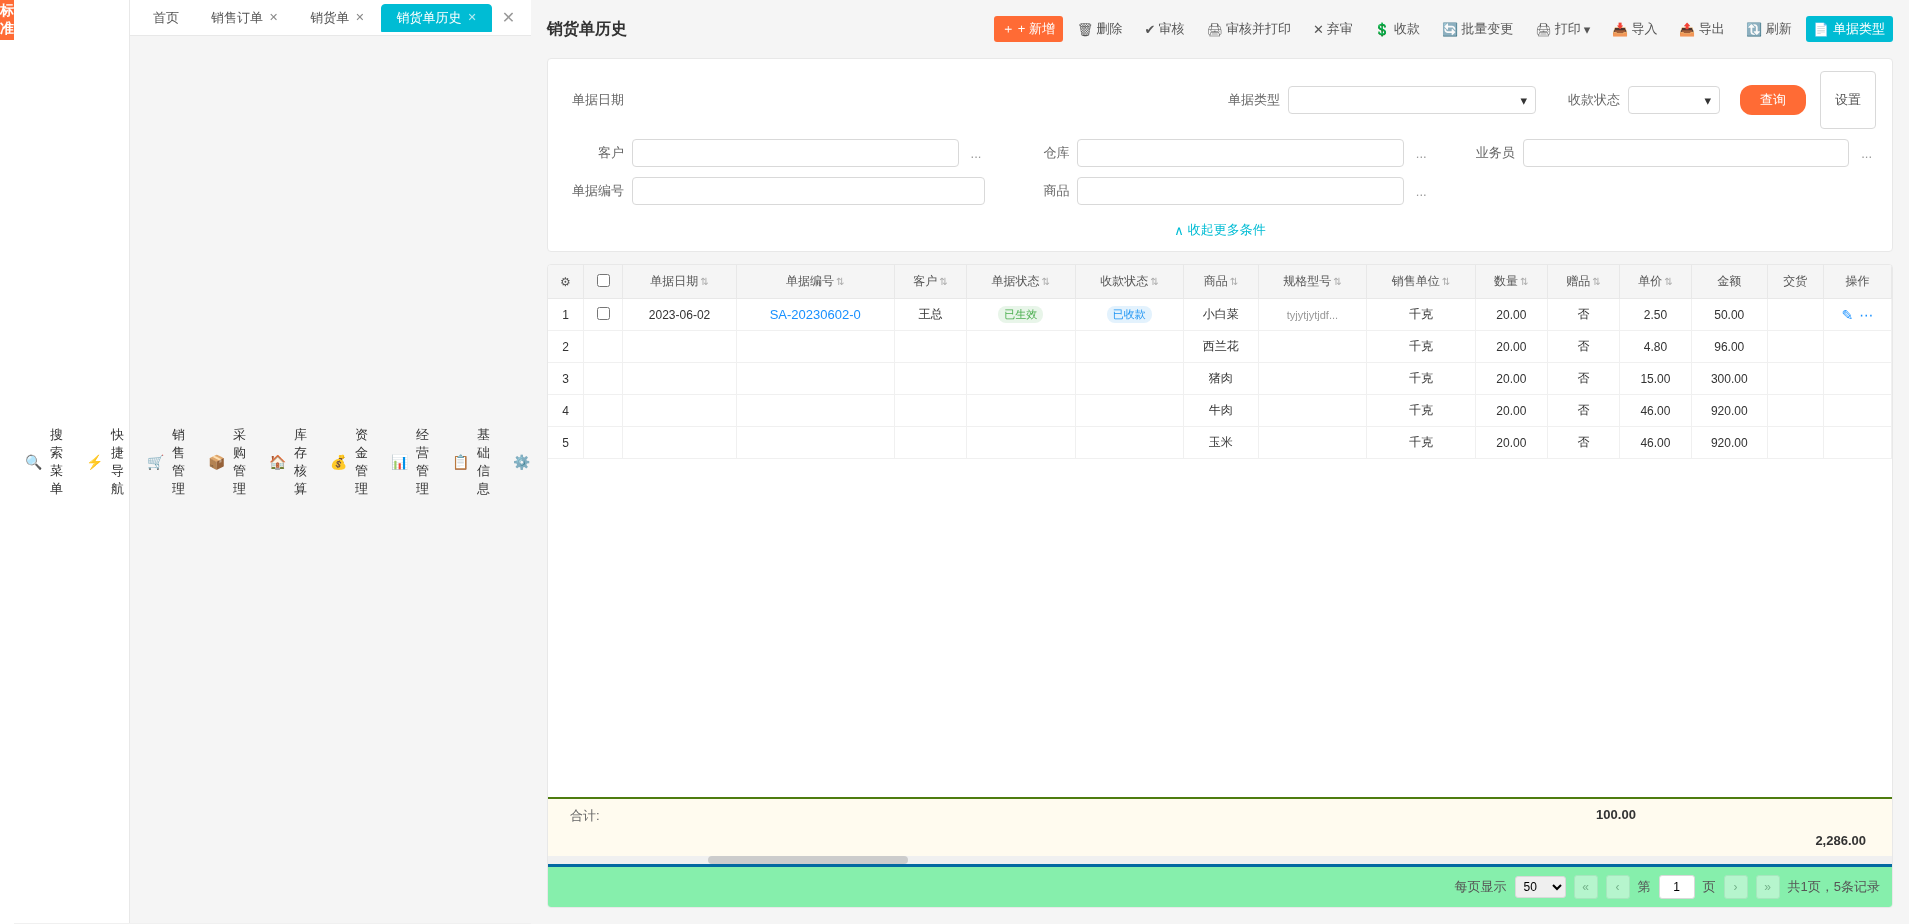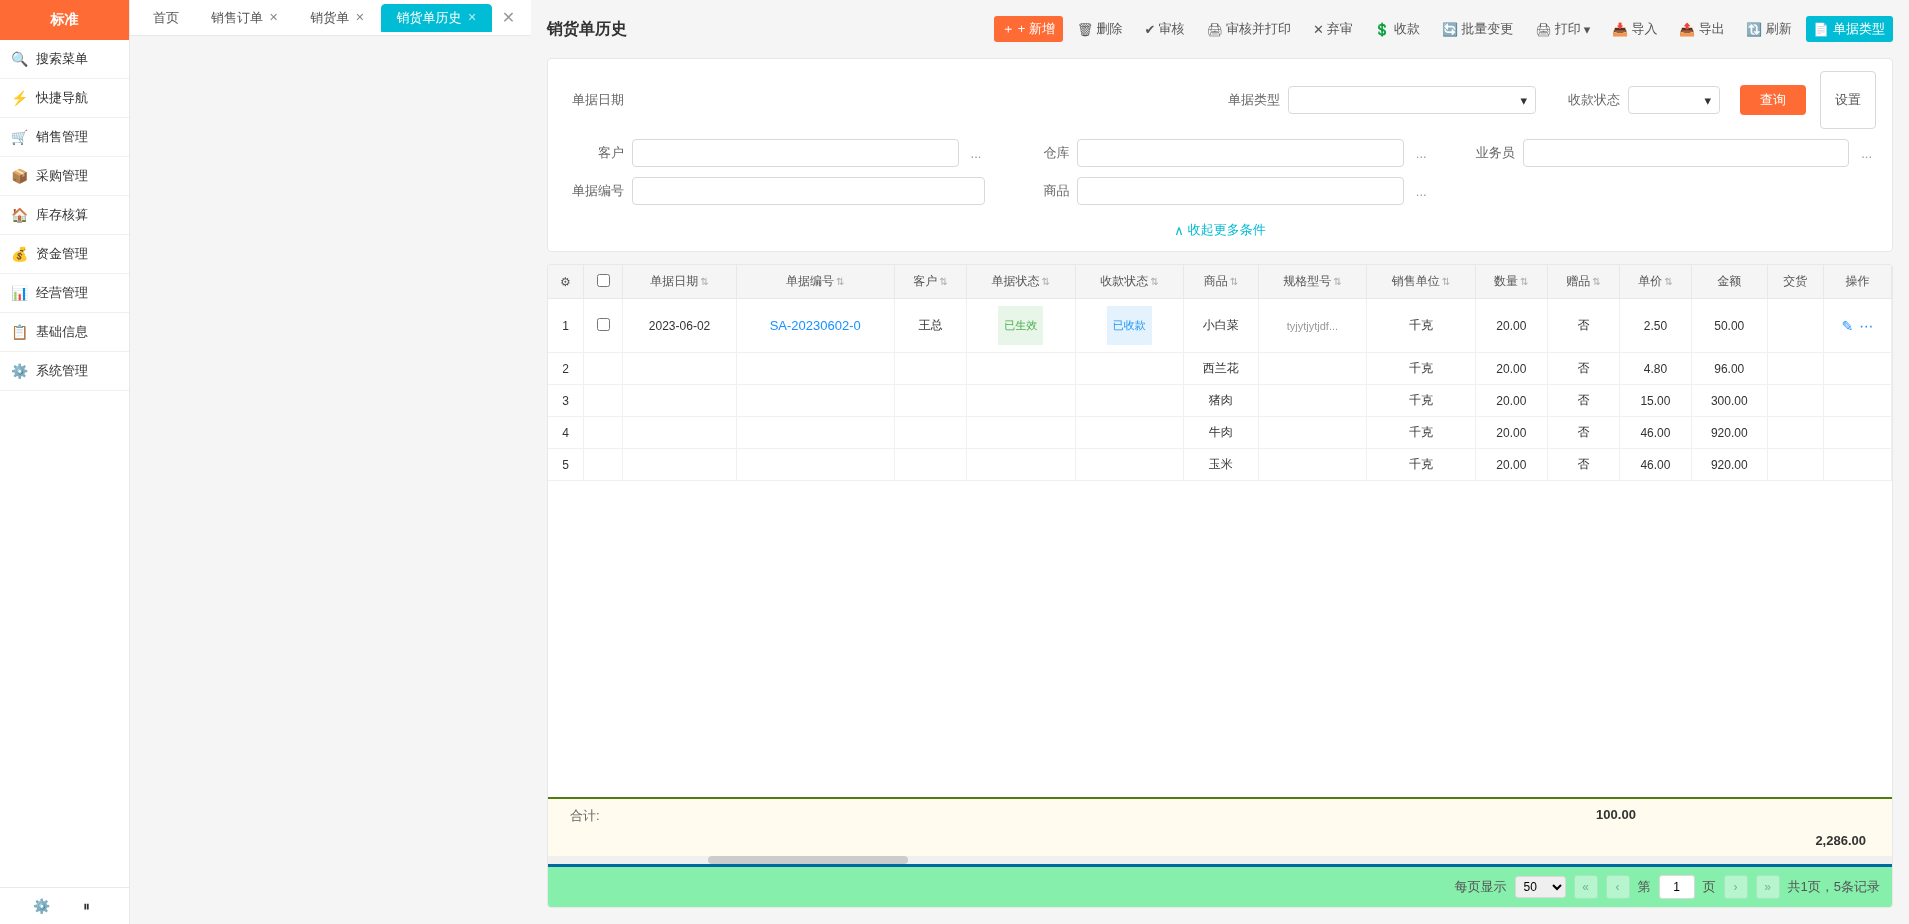--- a/index.html
+++ b/index.html
@@ -4,21 +4,21 @@
   <style>
     * { box-sizing: border-box; margin: 0; padding: 0; font-family: 'Microsoft YaHei', Arial, sans-serif; font-size: 13px; }
     body { display: flex; height: 924px; overflow: hidden; background: #f5f5f5; }
 
     
     .sidebar {
       width: 130px;
       background: #fff;
       border-right: 1px solid #e8e8e8;
       display: flex;
-      flex-direction: column;
+      flex-direction: row;
       flex-shrink: 0;
     }
     .sidebar-logo {
       height: 40px;
       background: #ff6b35;
       display: flex;
       align-items: center;
       justify-content: center;
       color: #fff;
       font-size: 14px;
@@ -187,21 +187,21 @@
       color: #00bcd4;
       cursor: pointer;
       font-size: 12px;
       padding: 6px 0 0 0;
     }
     .query-btn {
       background: #ff6b35;
       color: #fff;
       border: none;
       padding: 6px 20px;
-      border-radius: 4px;
+      border-radius: 12px;
       cursor: pointer;
       font-size: 13px;
     }
     .settings-btn {
       background: #fff;
       color: #555;
       border: 1px solid #d9d9d9;
       padding: 19px 14px;
       border-radius: 4px;
       cursor: pointer;
@@ -237,22 +237,22 @@
       border-bottom: 1px solid #f0f0f0;
       border-right: 1px solid #f0f0f0;
       padding: 7px 6px;
       text-align: center;
       color: #333;
       font-size: 12px;
     }
     .sort-icon { color: #aaa; margin-left: 2px; font-size: 10px; }
     .status-badge {
       display: inline-block;
-      padding: 12px 6px;
-      border-radius: 1px;
+      padding: 1px 6px;
+      border-radius: 8px;
       font-size: 11px;
     }
     .status-valid { background: #e8f5e9; color: #4caf50; }
     .status-paid { background: #e3f2fd; color: #2196f3; }
     .link-text { color: #1890ff; cursor: pointer; }
     .action-icons { display: flex; align-items: center; justify-content: center; gap: 6px; }
     .action-icon { color: #1890ff; cursor: pointer; font-size: 14px; }
 
     
     .table-footer {

